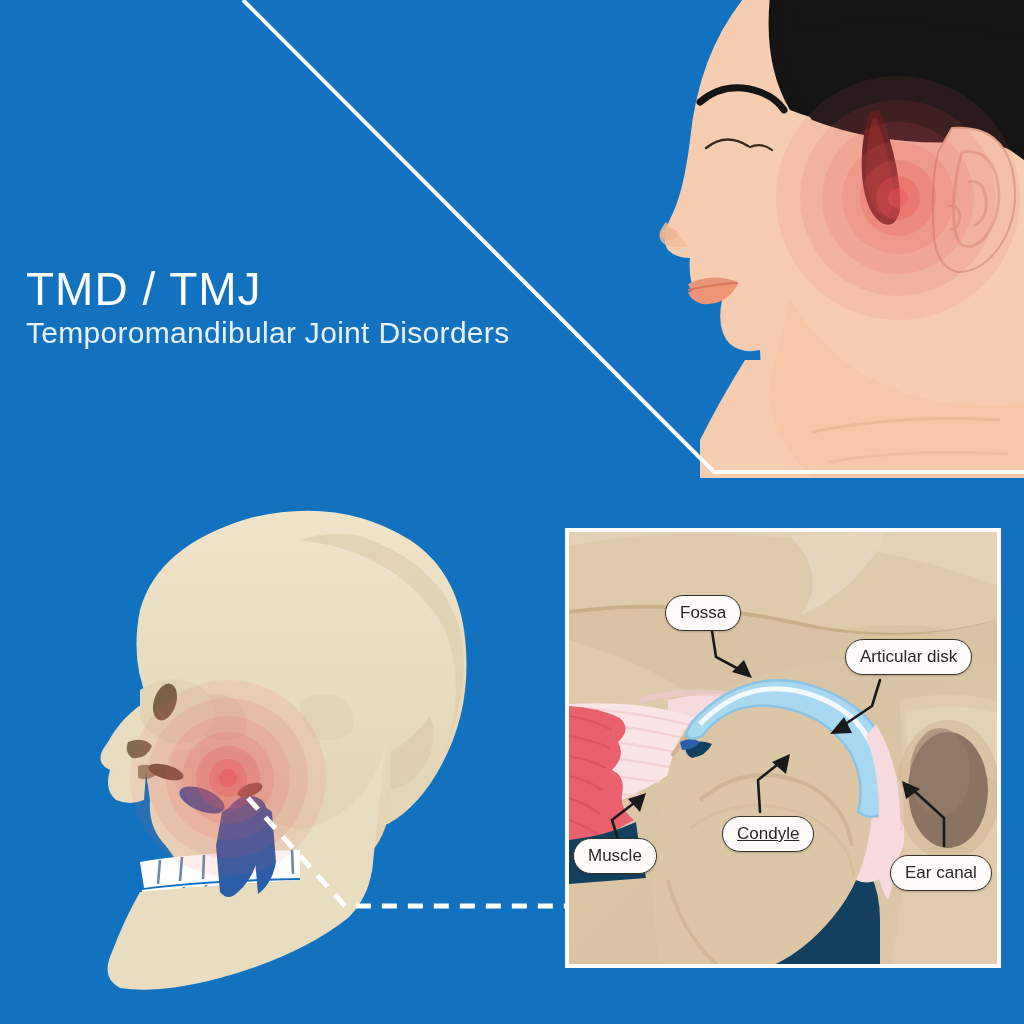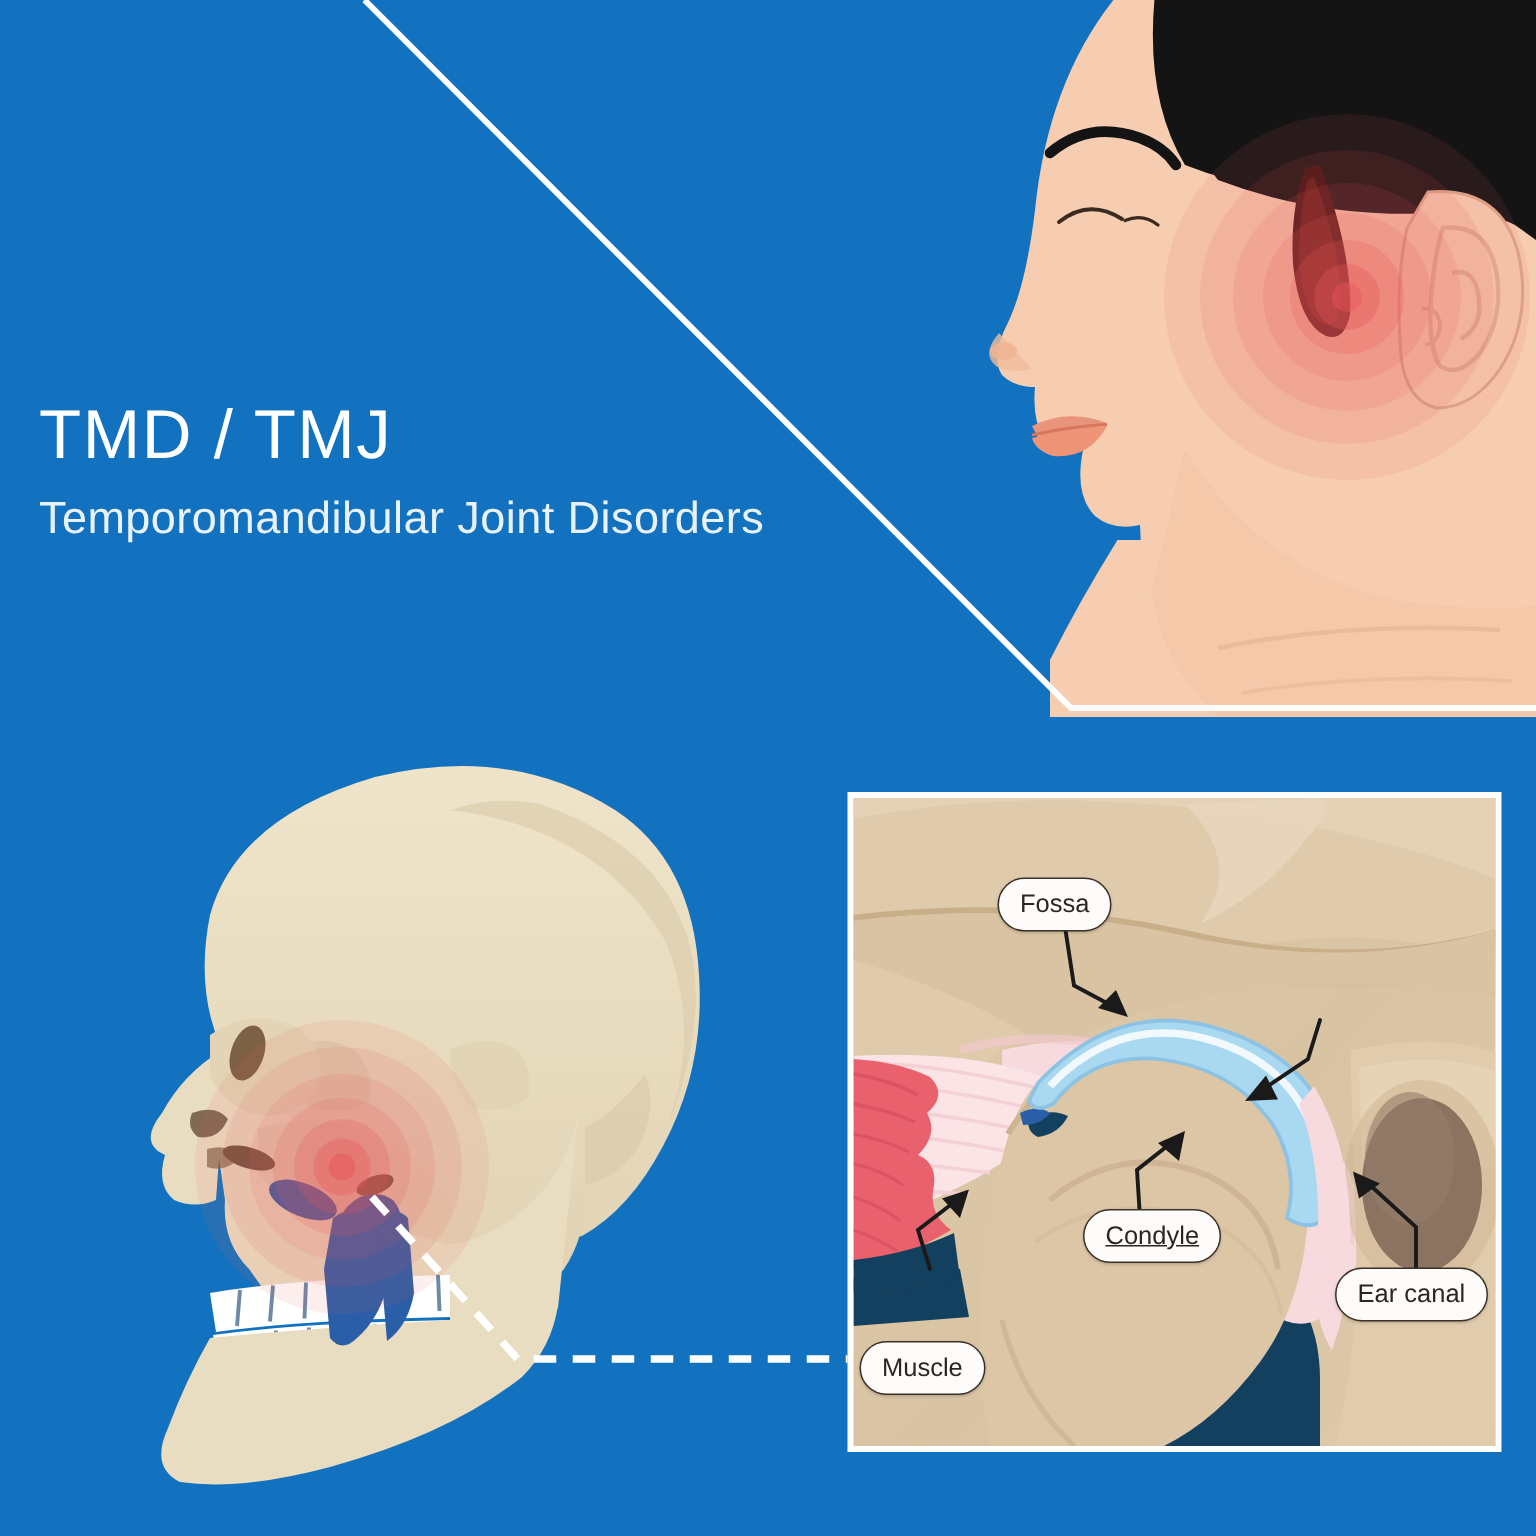--- a/index.html
+++ b/index.html
@@ -6,26 +6,26 @@
   html,body{margin:0;padding:0;background:#0f6fb8;}
   body{width:1024px;height:1024px;overflow:hidden;
        font-family:"Liberation Sans","DejaVu Sans",sans-serif;}
   #stage{position:relative;width:1024px;height:1024px;background:#1272bf;overflow:hidden;}
   #stage > svg{position:absolute;left:0;top:0;}
 
   .title-block{position:absolute;left:26px;top:264px;width:620px;}
   .title-main{font-size:46px;font-weight:300;color:#ffffff;letter-spacing:1px;
               line-height:50px;white-space:nowrap;}
   .title-sub{font-size:30px;font-weight:300;color:#e9f2fa;letter-spacing:.3px;
-             line-height:36px;margin-top:14px;white-space:nowrap;}
+             line-height:36px;margin-top:1px;white-space:nowrap;}
 
   .lbl{position:absolute;background:#fdfcfa;border:1.6px solid #3a3229;
        border-radius:22px;color:#2b2620;font-size:17px;line-height:17px;
        padding:8px 14px 9px;white-space:nowrap;
-       box-shadow:0 1px 2px rgba(0,0,0,.18);}
+       box-shadow:0 1px 2px rgba(0,0,0,.18);margin-top:10px;}
 </style>
 </head>
 <body>
 
 <div id="stage">
 
   <svg width="1024" height="1024" viewBox="0 0 1024 1024">
     <defs>
       <clipPath id="faceClip">
           <rect x="620" y="0" width="404" height="478"></rect>
@@ -314,20 +314,21 @@
     </g>
   </svg>
 
   <div class="title-block">
     <div class="title-main">TMD / TMJ</div>
     <div class="title-sub">Temporomandibular Joint Disorders</div>
   </div>
 
   <div class="lbl" style="left:665px;top:585px;">Fossa</div>
 
+  <div class="lbl" style="left:845px;top:629px;">Articular disk</div>
 
   <div class="lbl" style="left:722px;top:806px;text-decoration:underline;">Condyle</div>
 
-  <div class="lbl" style="left:573px;top:894px;">Muscle</div>
+  <div class="lbl" style="left:573px;top:828px;">Muscle</div>
 
   <div class="lbl" style="left:890px;top:845px;">Ear canal</div>
 
 </div>
 
 </body></html>

